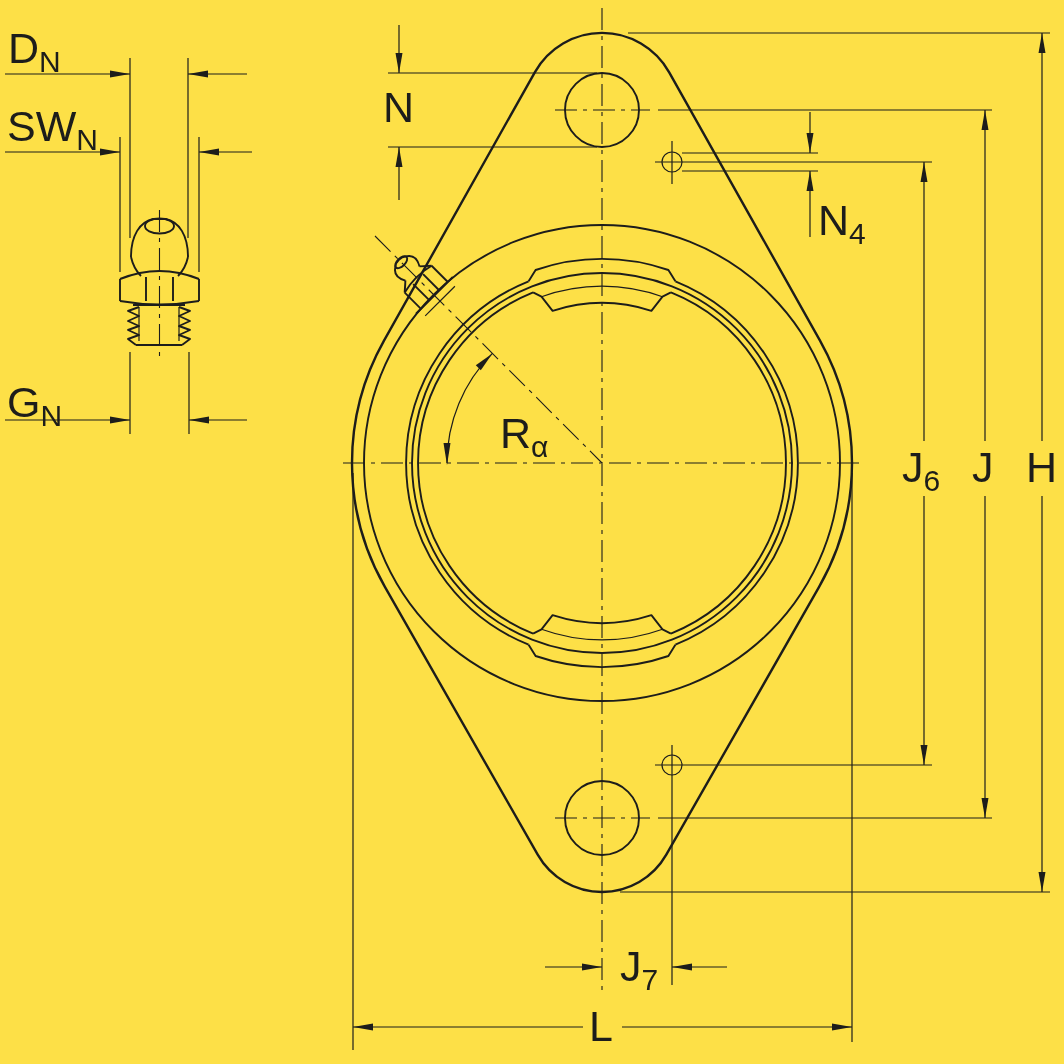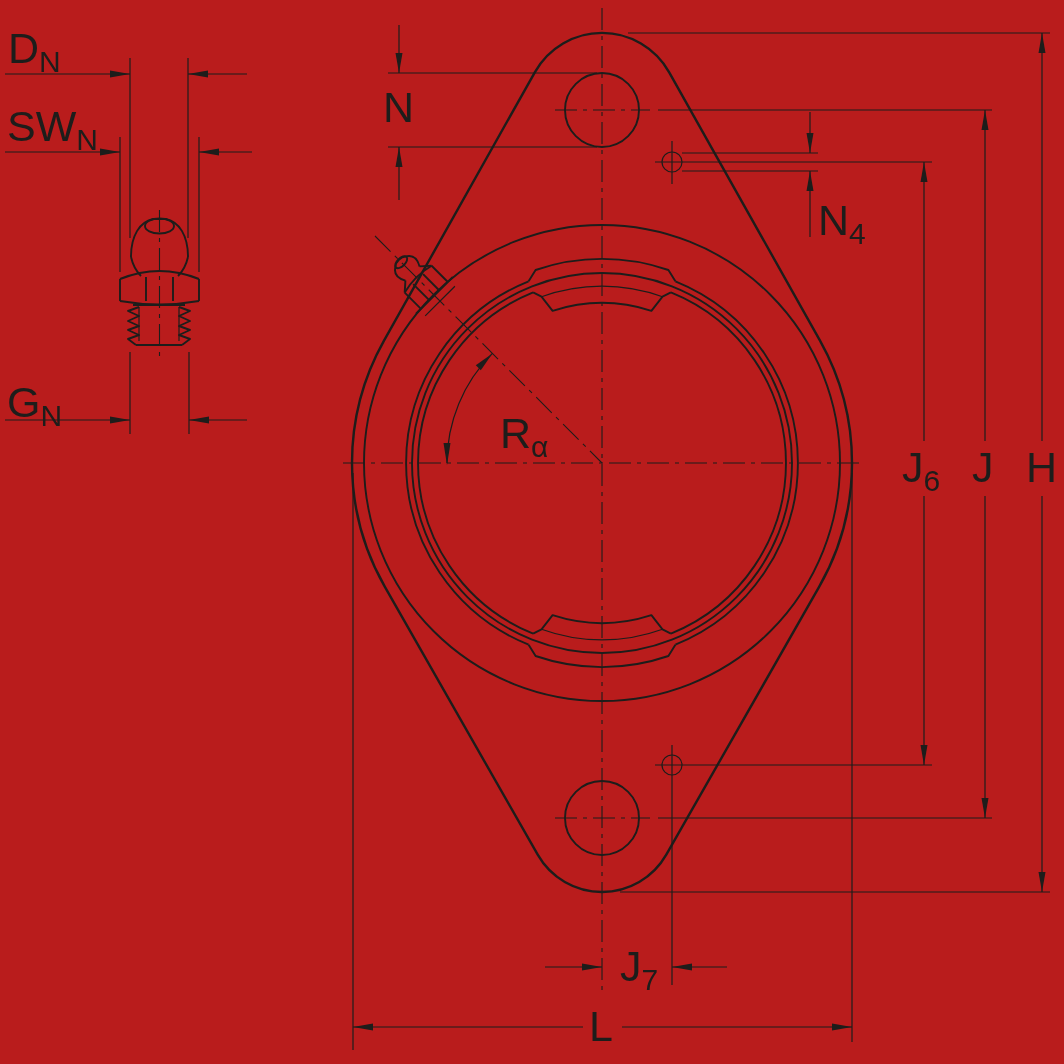--- a/index.html
+++ b/index.html
@@ -1,16 +1,16 @@
 <!DOCTYPE html>
 <html><head>
 <meta charset="utf-8">
 <style>
   html,body{margin:0;padding:0;background:#ffffff;}
-  .page{width:1064px;height:1064px;position:relative;background:#b91c1c;}
+  .page{width:1064px;height:1064px;position:relative;background:#fde047;}
   svg{display:block;}
   .thick{stroke:#1d1d1b;stroke-width:2.4;fill:none;stroke-linejoin:round;stroke-linecap:round;}
   .med{stroke:#1d1d1b;stroke-width:1.9;fill:none;stroke-linejoin:round;}
   .thin{stroke:#1d1d1b;stroke-width:1.2;fill:none;}
   .cl{stroke:#1d1d1b;stroke-width:1.1;fill:none;stroke-dasharray:22 6 4 6;}
   .arrow{fill:#1d1d1b;stroke:none;}
   .lbl{font-family:"Liberation Sans","DejaVu Sans",sans-serif;font-size:43px;fill:#1d1d1b;}
   .sub{font-size:30px;}
 </style>
 </head>

